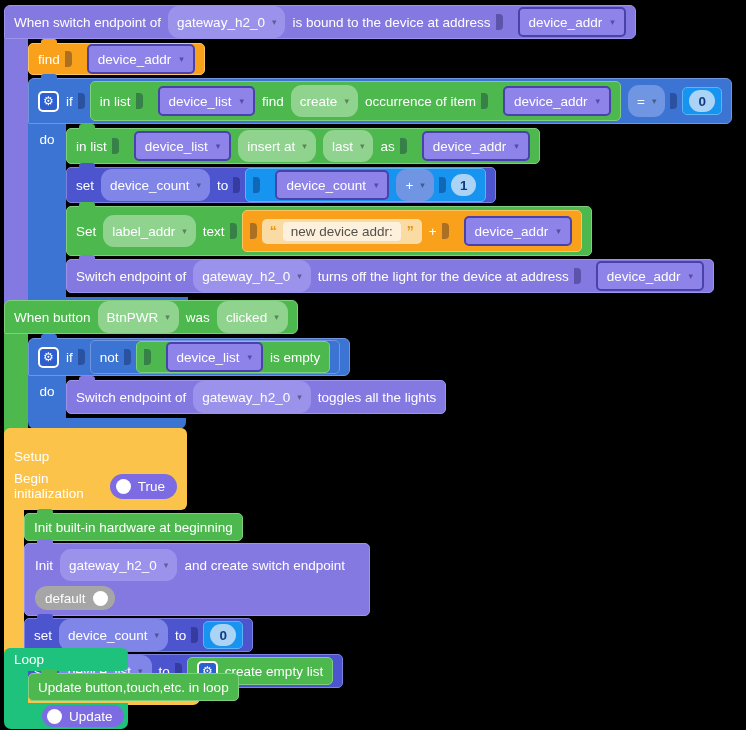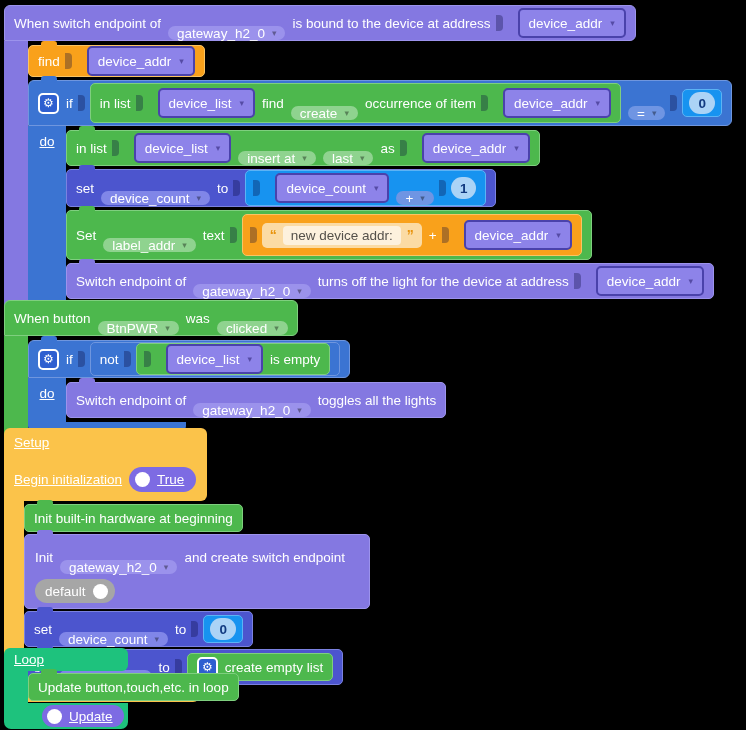--- a/index.html
+++ b/index.html
@@ -18,34 +18,34 @@
   .hdr{min-height:32px;border-radius:6px 6px 6px 0;}
   
   .c-purple{--bg:#8478E1;border:1px solid #9C93EC;}
   .c-green {--bg:#4DB84D;border:1px solid #7FCF7F;justify-content:center;}
   .c-blue  {--bg:#3B74D2;border:1px solid #6F96DE;}
   .c-indigo{--bg:#4C55CE;border:1px solid #7B82E0;}
   .c-azure {--bg:#1793F0;border:1px solid #5CB3F5;}
   .c-orange{--bg:#F9A11B;border:1px solid #FBC463;}
   .c-yellow{--bg:#FBC34A;border:1px solid #FDD47C;}
   .c-emerald{--bg:#1EC27D;border:1px solid #4FD49A;}
-  .flat{border:none;text-decoration:underline;}
+  .flat{border:none;}
   .spine{flex:none;width:24px;align-self:stretch;background:var(--bg);}
   .bodyrow{display:flex;align-items:stretch;}
   .stmts{display:flex;flex-direction:column;align-items:flex-start;gap:3px;padding:4px 0;}
   .foot{height:13px;border-radius:0 0 7px 7px;background:var(--bg);}
   .stmt::before{ 
     content:"";position:absolute;top:-5px;left:12px;width:16px;height:7px;
     border-radius:3px;background:var(--bg);
   }
   .ifspine{flex:none;width:38px;align-self:stretch;background:var(--bg);
     display:flex;justify-content:center;align-items:flex-start;padding-top:8px;box-sizing:border-box;}
   
   .field{display:inline-flex;align-items:center;gap:5px;border-radius:11px;
-    padding:0 9px;height:14px;color:#fff;margin-top:20px;}
+    padding:0 9px;height:32px;color:#fff;}
   .f-purple{background:#9B92EC;}
   .f-green{background:#8FD38F;}
   .f-blue{background:#6F95E3;}
   .f-indigo{background:#8086E8;}
   .dd::after{content:"▾";font-size:9px;margin-left:2px;color:rgba(0,0,0,.38);}
   .var{display:inline-flex;align-items:center;gap:6px;background:#8D83E9;
     border:2px solid #4A42AB;border-radius:5px;padding:0 9px;height:26px;position:relative;margin-left:10px;}
   .var.dd::after{color:rgba(40,30,110,.55);}
   .socket{flex:none;width:7px;height:16px;background:rgba(10,10,60,.32);
     border-radius:0 4px 4px 0;margin:0 -2px;}
@@ -215,21 +215,21 @@
           </div>
         </div>
         <div class="foot c-blue flat" style="width:158px;height:11px;"></div>
       </div>
     </div>
   </div>
   <div class="foot c-green flat" style="width:108px;height:12px;"></div>
 </div>
 
 <div class="stack" style="left:4px;top:428px">
-  <div class="c-yellow flat" style="background:var(--bg);width:203px;border-radius:6px 6px 6px 0;padding:7px 10px 9px;box-sizing:border-box;display:flex;flex-direction:column;align-items:flex-start;gap:17px;">
+  <div class="c-yellow flat" style="background:var(--bg);width:183px;border-radius:6px 6px 6px 0;padding:21px 10px 9px;box-sizing:border-box;display:flex;flex-direction:column;align-items:flex-start;gap:7px;">
     <span class="t">Setup</span>
     <span class="rowline">
       <span class="t">Begin initialization</span>
       <span class="pill pill-purple" style="padding-left:6px;">
         <span class="circle"></span>
         <span class="t">True</span>
       </span>
     </span>
   </div>
   <div class="bodyrow">

